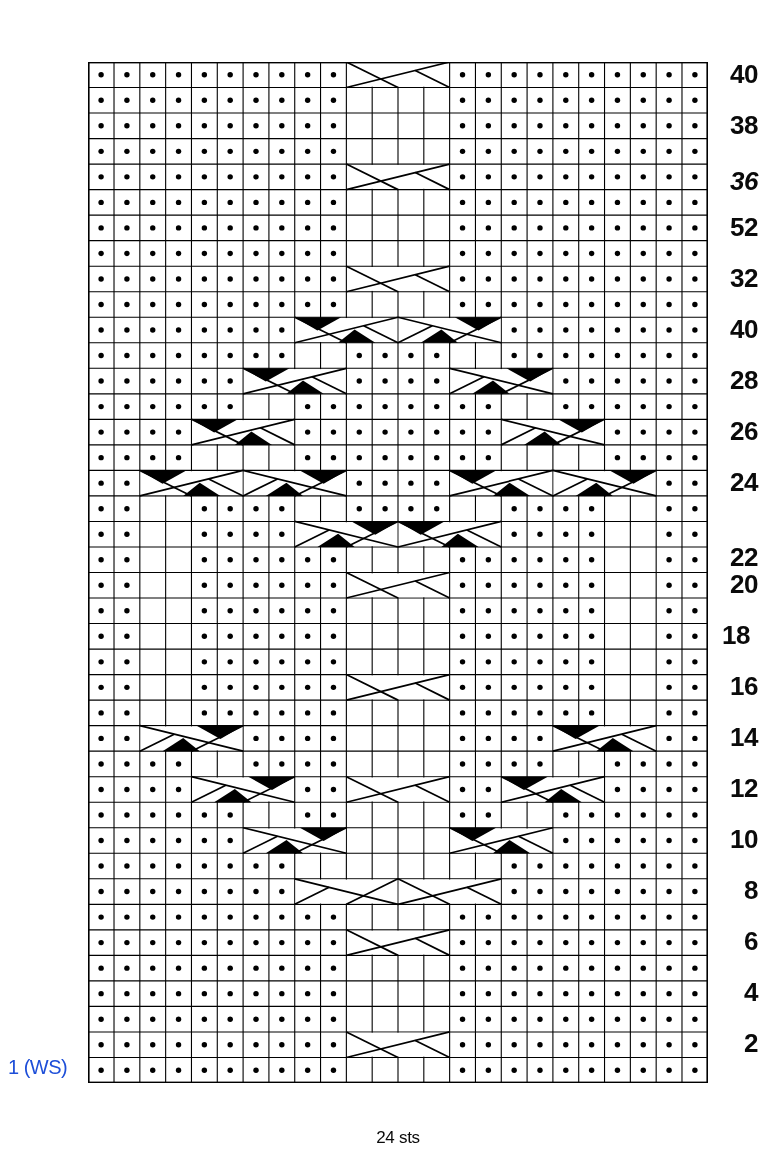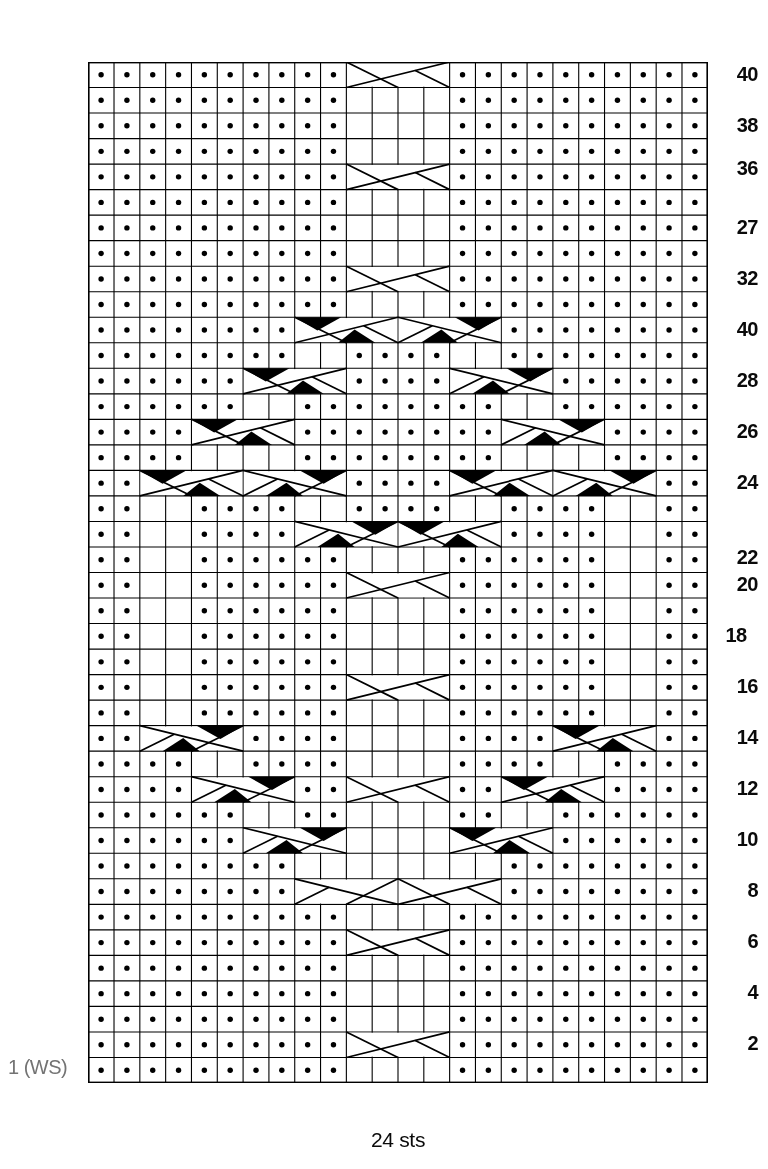--- a/index.html
+++ b/index.html
@@ -3,25 +3,25 @@
 <meta charset="utf-8">
 <style>
   html,body{margin:0;padding:0;background:#ffffff;}
   #page{position:relative;width:768px;height:1169px;background:#ffffff;overflow:hidden;
         font-family:"Liberation Sans",sans-serif;color:#000;}
   #chart-title{position:absolute;left:94px;top:6px;font-size:31px;font-style:italic;
         font-weight:700;letter-spacing:0px;color:#111;}
   #grid-svg{position:absolute;left:88px;top:62px;}
   #row-numbers{position:absolute;left:714px;top:62px;width:48px;height:1020px;}
   .row-num{position:absolute;right:4px;width:44px;height:25.5px;line-height:25.5px;
-        text-align:right;font-size:20px;font-weight:700;letter-spacing:-0.5px;color:#0a0a0a;}
+        text-align:right;font-size:26px;font-weight:700;letter-spacing:-0.5px;color:#0a0a0a;}
   #row1-label{position:absolute;left:8px;top:1054px;width:74px;height:26px;line-height:26px;
-        font-size:20px;letter-spacing:-0.5px;color:#737373;}
+        font-size:20px;letter-spacing:-0.5px;color:#1d4ed8;}
   #stitch-count{position:absolute;left:88px;top:1128px;width:620px;text-align:center;
-        font-size:21px;letter-spacing:-0.3px;color:#0a0a0a;}
+        font-size:17px;letter-spacing:-0.3px;color:#0a0a0a;}
 </style>
 </head>
 <body>
 
 <div id="page">
 
   <svg id="grid-svg" width="620" height="1021" viewBox="0 0 619 1020">
       <rect x="0" y="0" width="619" height="1020" fill="#ffffff"></rect>
       <g>
         <line x1="25.791666666666668" y1="0" x2="25.791666666666668" y2="1020" stroke="#000000" stroke-width="1.1"></line>
@@ -1062,22 +1062,22 @@
         <circle cx="554.5208333333334" cy="1007.25" r="2.7" fill="#000000"></circle>
         <circle cx="580.3125000000001" cy="1007.25" r="2.7" fill="#000000"></circle>
         <circle cx="606.1041666666667" cy="1007.25" r="2.7" fill="#000000"></circle>
       </g>
       <rect x="0" y="0" width="619" height="1020" fill="none" stroke="#000000" stroke-width="2.8"></rect>
     </svg>
 
   <div id="row-numbers">
       <div class="row-num" style="top: 0px;">40</div>
       <div class="row-num" style="top: 51px;">38</div>
-      <div class="row-num" style="top: 94px;">36</div>
-      <div class="row-num" style="top: 153px;">27</div>
+      <div class="row-num" style="top: 107px; font-style: italic;">36</div>
+      <div class="row-num" style="top: 153px;">52</div>
       <div class="row-num" style="top: 204px;">32</div>
       <div class="row-num" style="top: 255px;">40</div>
       <div class="row-num" style="top: 306px;">28</div>
       <div class="row-num" style="top: 357px;">26</div>
       <div class="row-num" style="top: 408px;">24</div>
       <div class="row-num" style="top: 459px; margin-top: 24px;">22</div>
       <div class="row-num" style="top: 510px;">20</div>
       <div class="row-num" style="top: 561px; text-align: center;">18</div>
       <div class="row-num" style="top: 612px;">16</div>
       <div class="row-num" style="top: 663px;">14</div>

